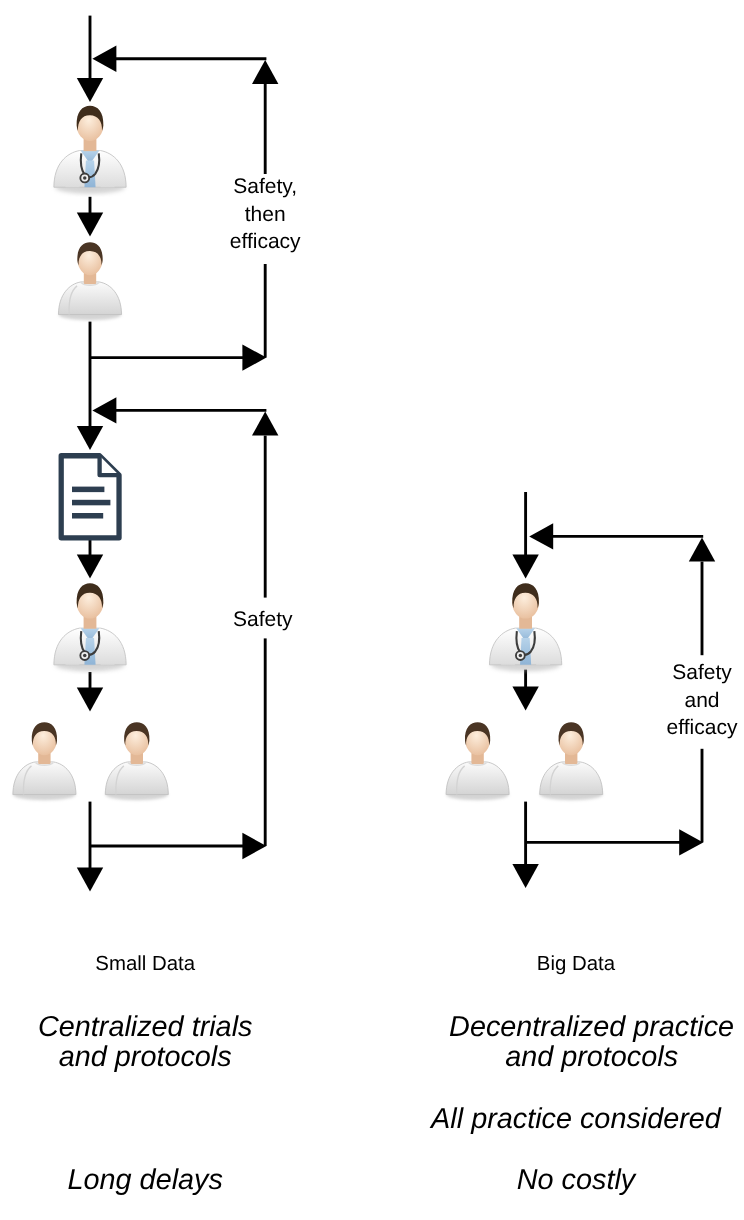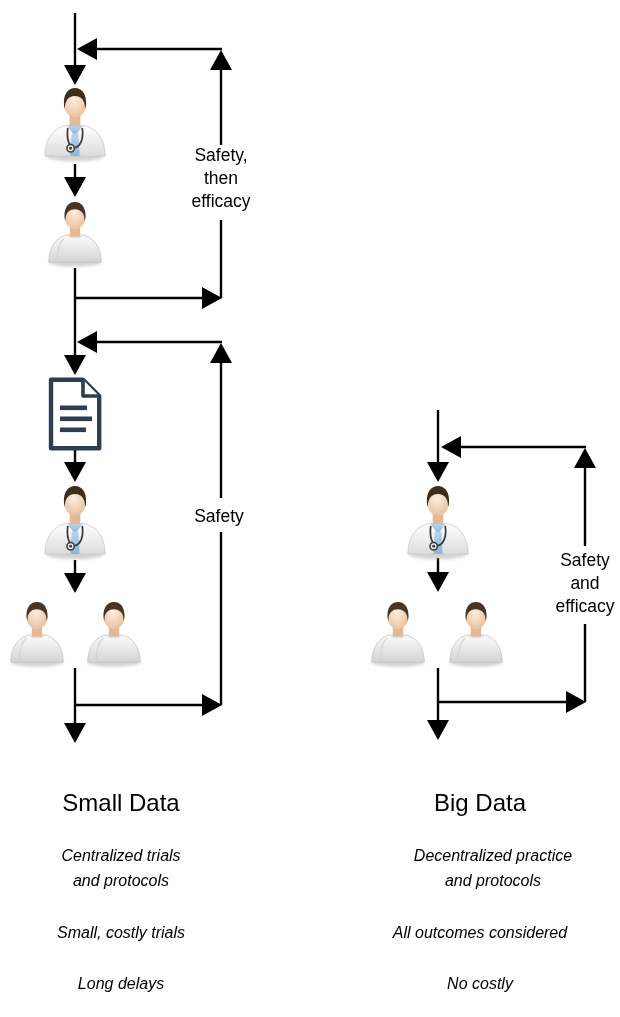--- a/index.html
+++ b/index.html
@@ -12,22 +12,22 @@
     padding-left:12px;
   }
   .stage svg{position:absolute;left:0;top:0;}
   .lbl{
     position:absolute;
     text-align:center;
     color:#000000;
     white-space:pre-line;
   }
   .loop-lbl{font-size:17.5px;line-height:23px;}
-  .col-title{font-size:24px;line-height:24px;}
-  .col-caption{font-size:16px;line-height:25px;font-style:italic;}
+  .col-title{font-size:17px;line-height:24px;}
+  .col-caption{font-size:24px;line-height:25px;font-style:italic;}
 </style>
 </head>
 <body>
 
 <div class="stage">
 
   <svg width="620" height="1017" viewBox="0 0 620 1017">
     <defs>
       <filter id="softblur" x="-60%" y="-60%" width="220%" height="220%">
         <feGaussianBlur stdDeviation="1.6"></feGaussianBlur>
@@ -164,22 +164,21 @@
 then
 efficacy</div>
   <div class="lbl loop-lbl" style="left:159px;top:505px;width:120px">Safety</div>
   <div class="lbl loop-lbl" style="left:525px;top:549px;width:120px">Safety
 and
 efficacy</div>
 
   <div class="lbl col-title" style="left:1px;top:791px;width:240px">Small Data</div>
   <div class="lbl col-caption" style="left:1px;top:843px;width:240px">Centralized trials
 and protocols</div>
-  <div class="lbl col-caption" style="left:1px;top:920px;width:240px">Small, costly trials</div>
   <div class="lbl col-title" style="left:360px;top:791px;width:240px">Big Data</div>
 
   <div class="lbl col-caption" style="left:1px;top:971px;width:240px">Long delays</div>
   <div class="lbl col-caption" style="left:368px;top:843px;width:250px">Decentralized practice
 and protocols</div>
-  <div class="lbl col-caption" style="left:355px;top:920px;width:250px">All outcomes considered</div>
+  <div class="lbl col-caption" style="left:355px;top:920px;width:250px">All practice considered</div>
   <div class="lbl col-caption" style="left:355px;top:971px;width:250px">No costly</div>
 
 </div>
 
 </body></html>

